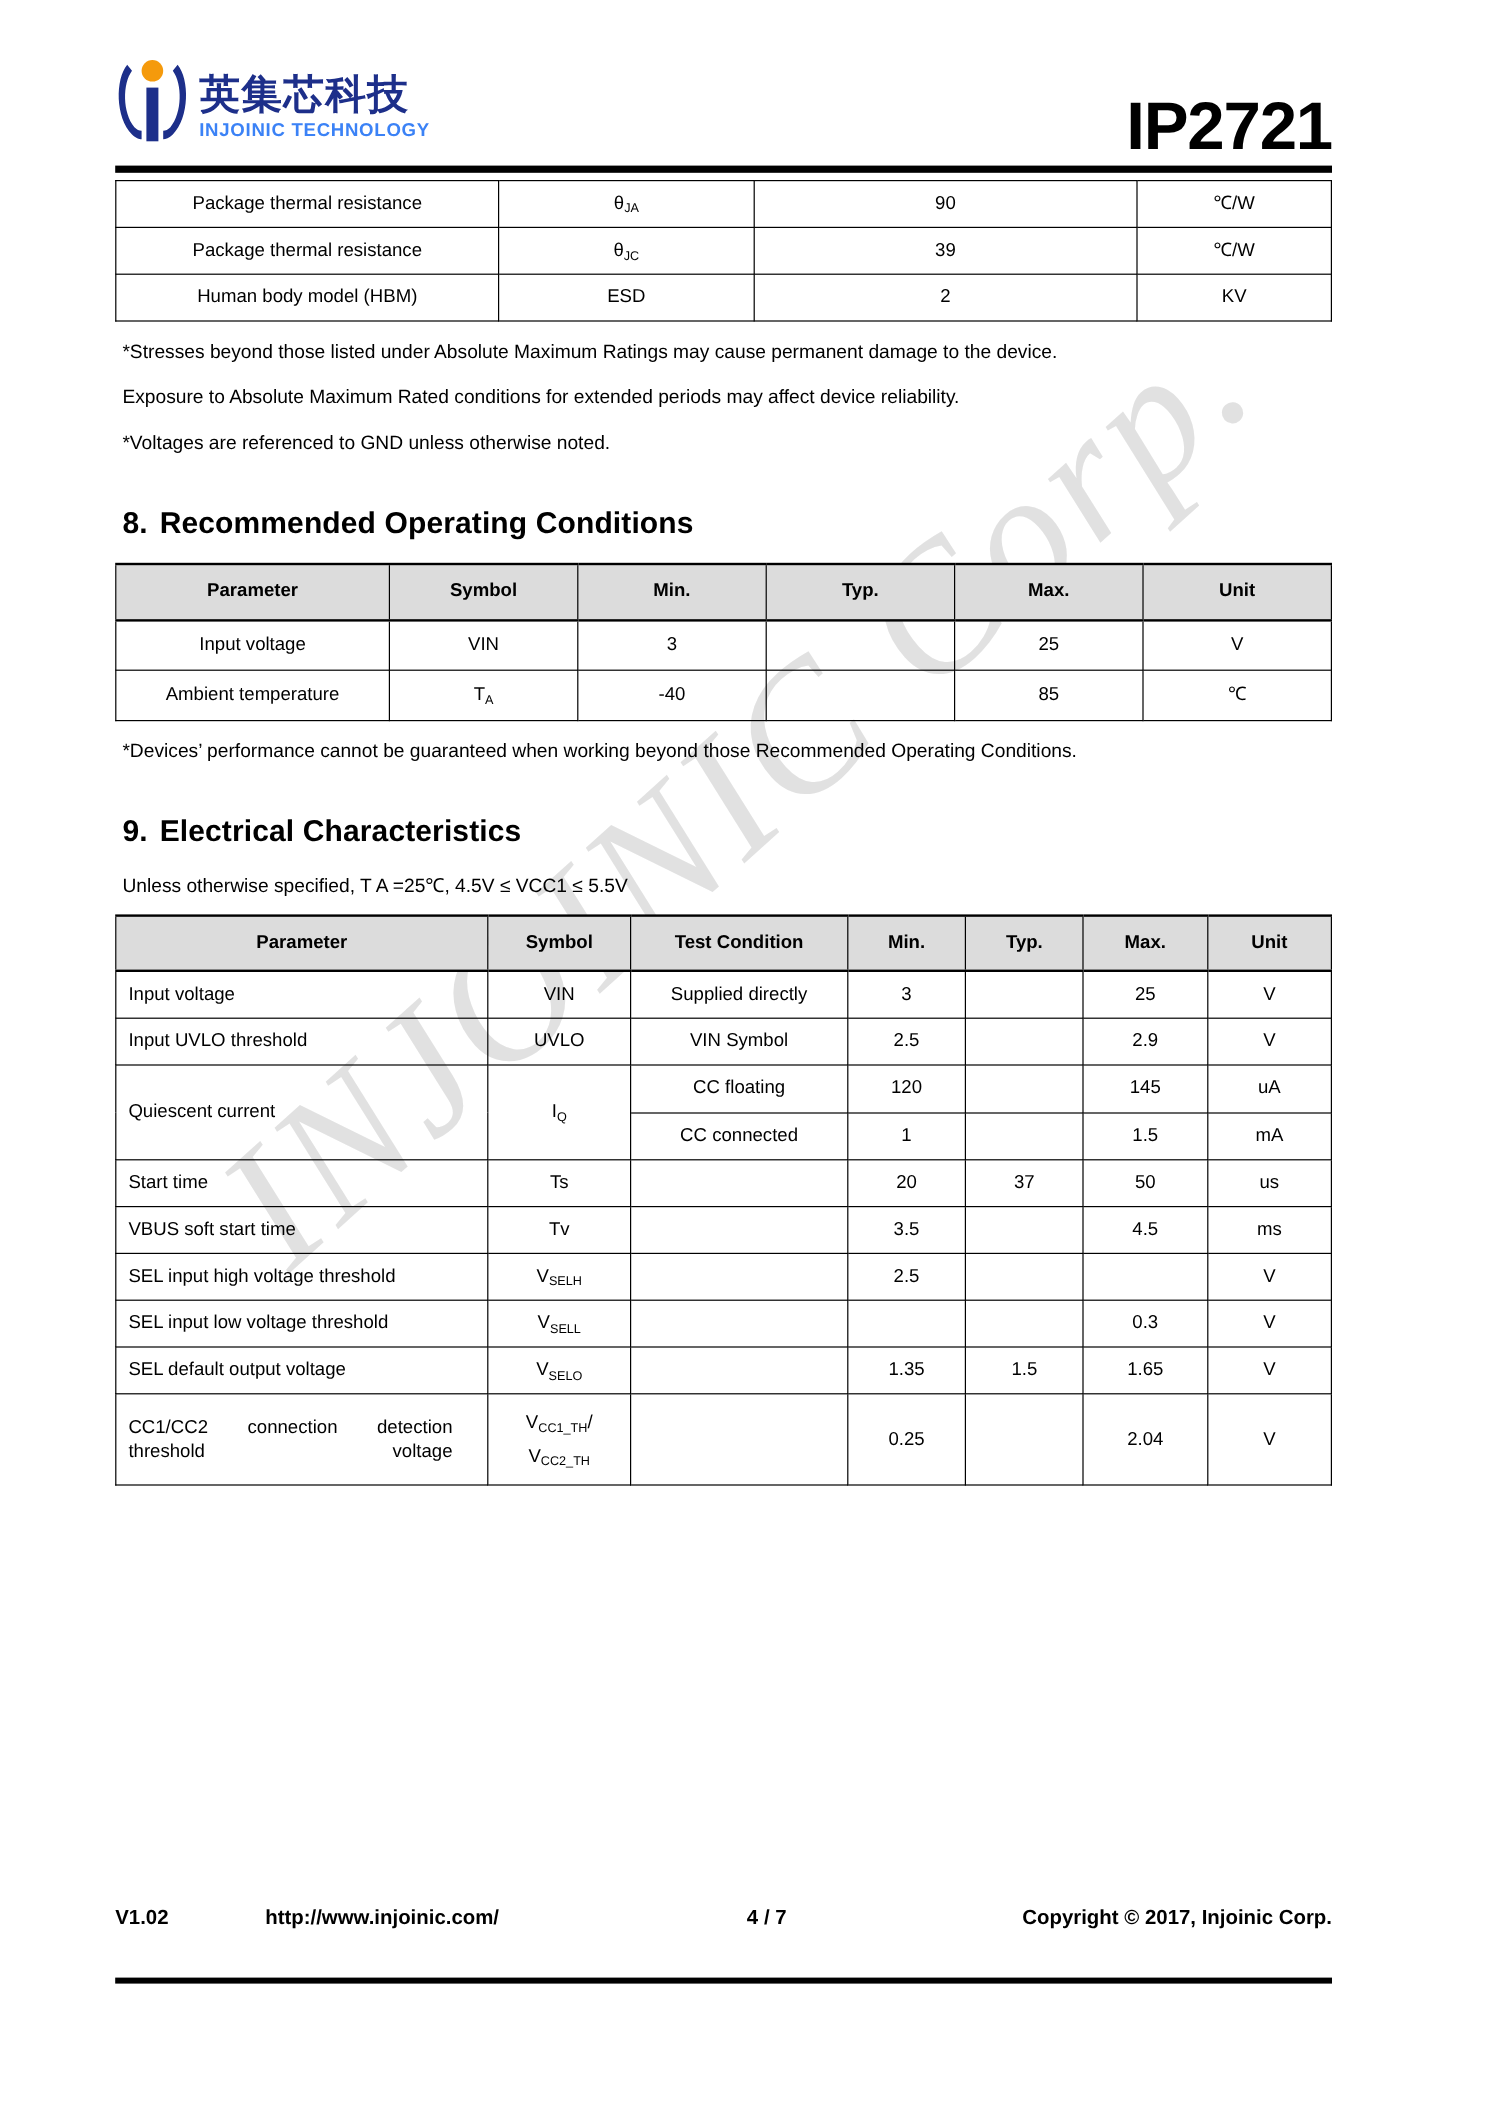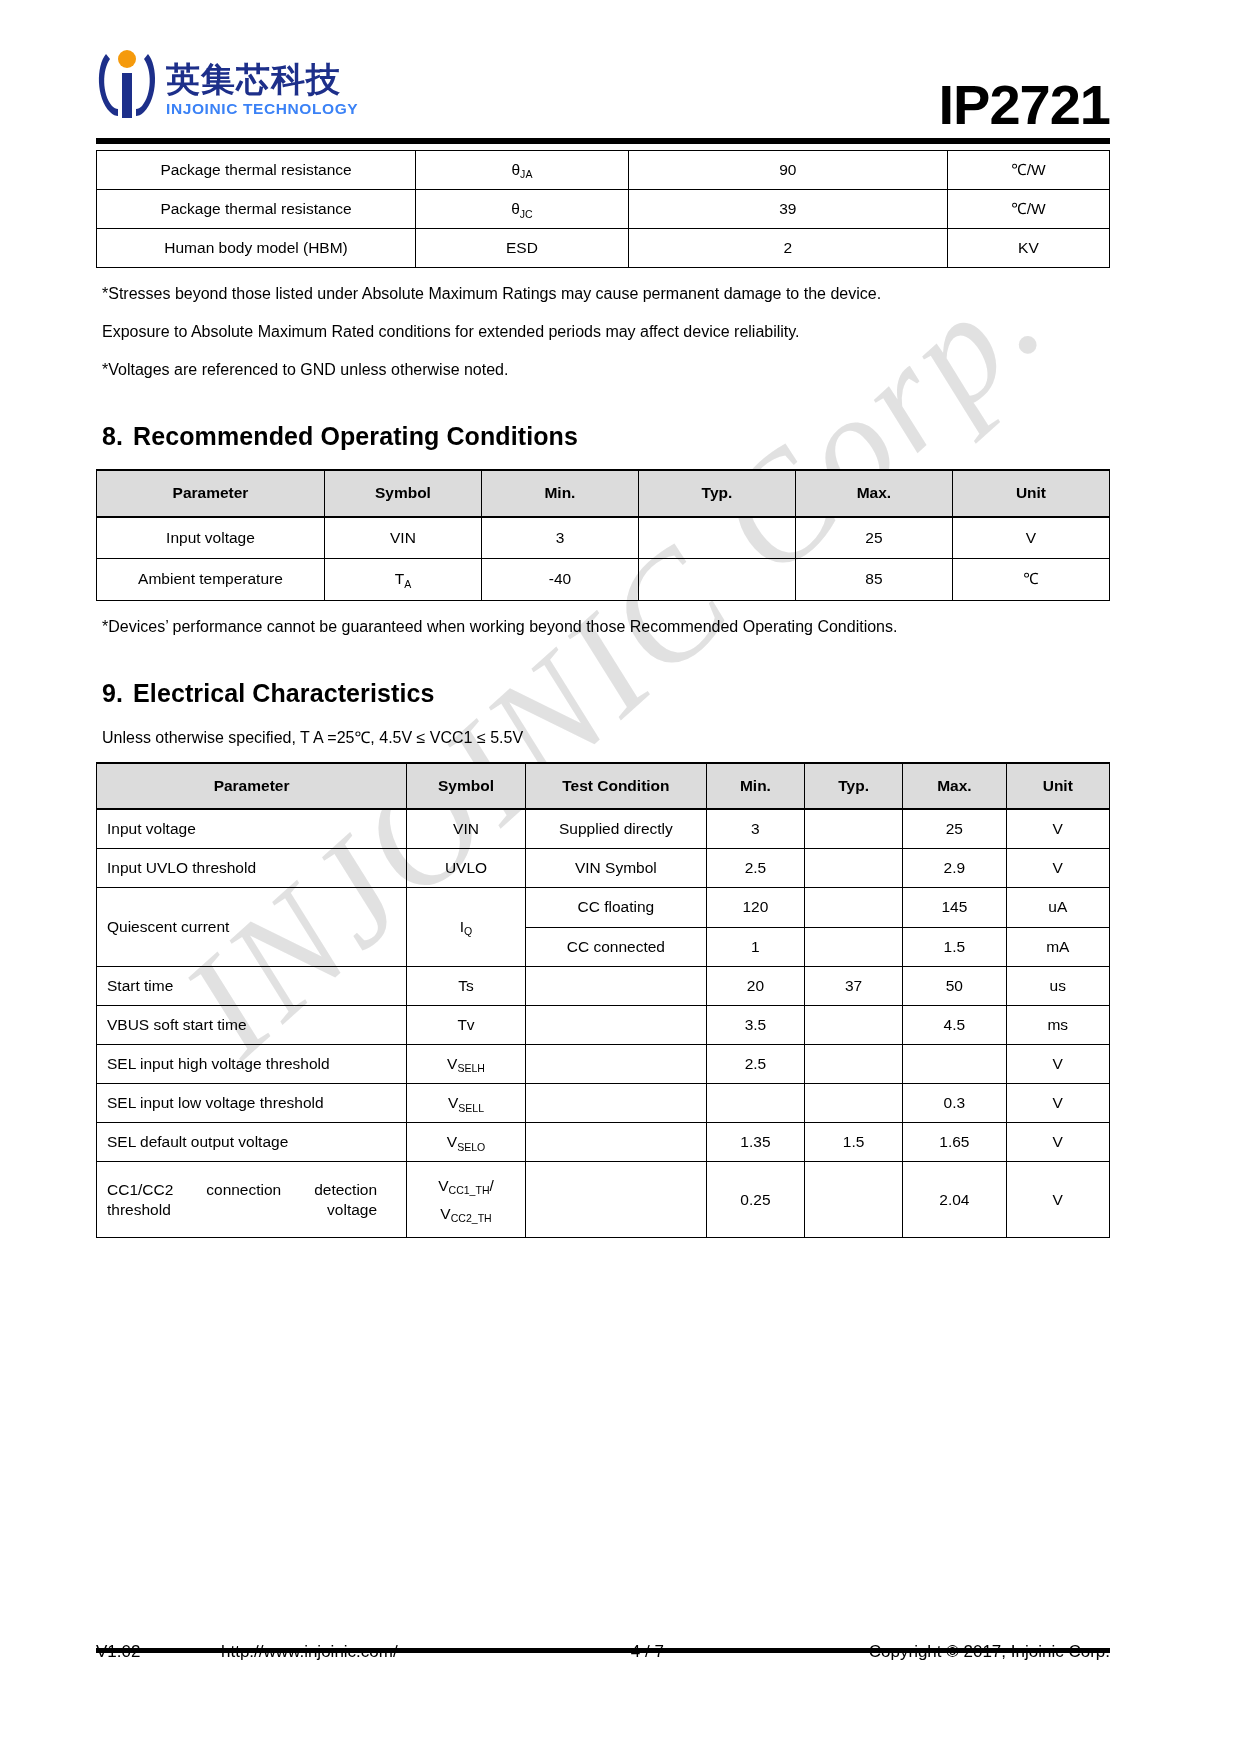--- a/index.html
+++ b/index.html
@@ -188,26 +188,27 @@
   .footer-rule {
     position: absolute;
     left: 96px; top: 1648px;
     width: 1014px;
     height: 5px;
     background: #000;
     z-index: 2;
   }
   .footer {
     position: absolute;
-    left: 96px; top: 1642px;
+    left: 96px; top: 1588px;
     width: 1014px;
     display: flex;
     align-items: center;
     font-size: 17px;
     z-index: 2;
+    font-weight: bold;
   }
   .footer .ver { width: 125px; }
   .footer .url { width: 265px; }
   .footer .pg { flex: 1; text-align: center; padding-right: 60px; }
   .footer .cp { text-align: right; white-space: nowrap; }
 </style>
 </head>
 <body>
 
 <div class="page">

